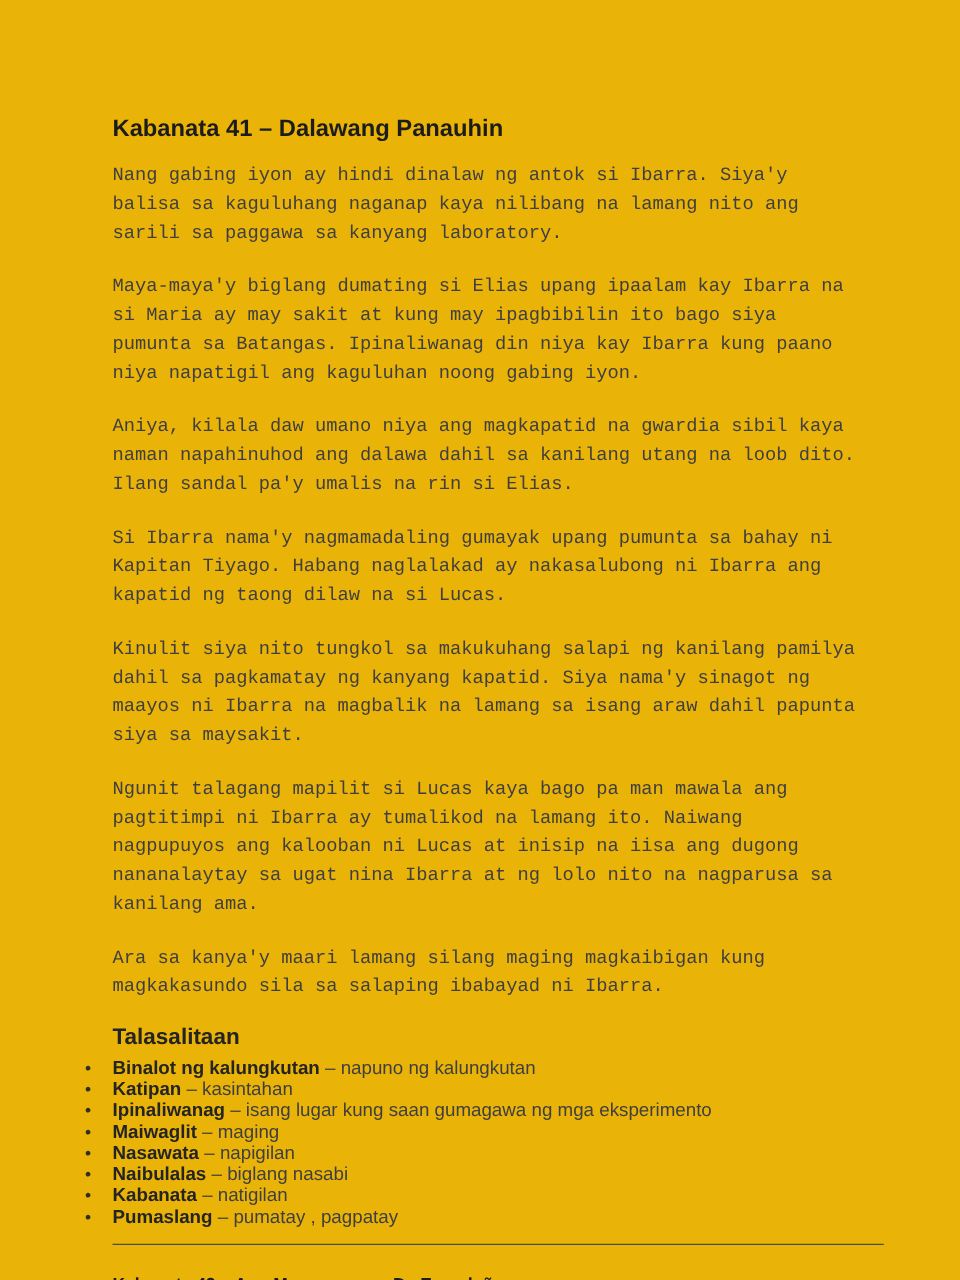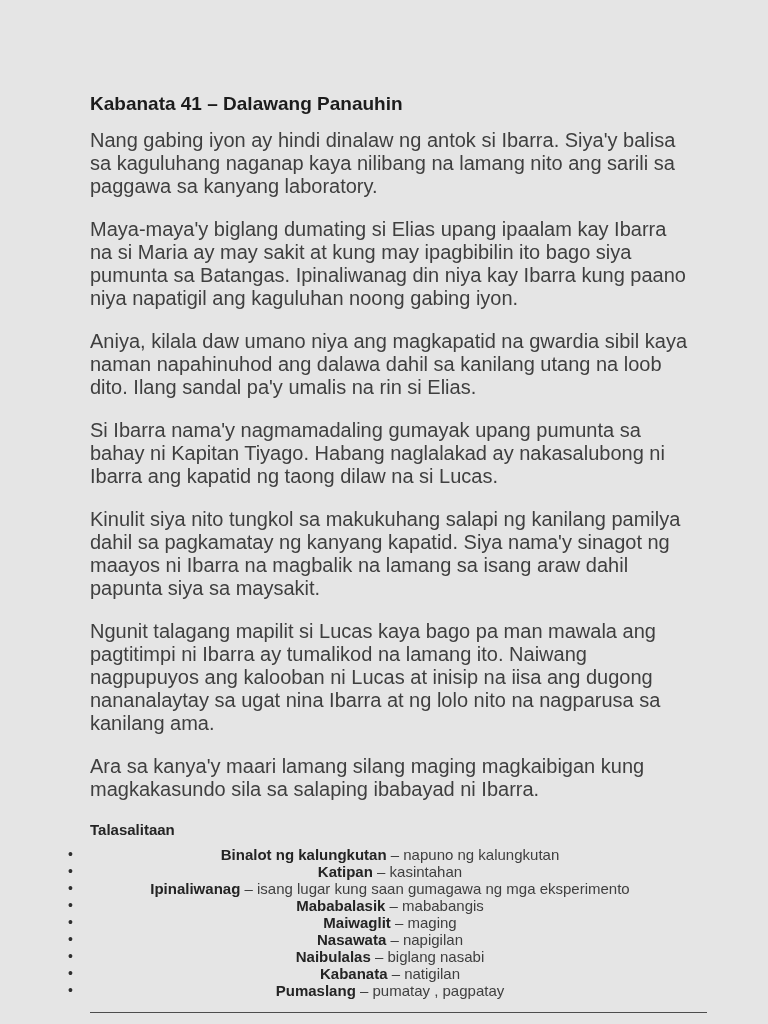--- a/index.html
+++ b/index.html
@@ -4,63 +4,63 @@
 <style>
   html, body {
     margin: 0;
     padding: 0;
     background: #ffffff;
   }
   .doc-page {
     position: relative;
     width: 768px;
     height: 1024px;
-    background: #e5e5e5;
+    background: #eab308;
     overflow: hidden;
     font-family: "Liberation Sans", sans-serif;
   }
   .content {
     position: absolute;
     left: 90px;
     top: 92px;
     width: 600px;
   }
   .chapter-title {
     font-size: 19px;
     line-height: 24px;
     font-weight: bold;
     color: #1c1c1c;
     margin: 0 0 13px 0;
   }
   .body-para {
-    font-size: 20px;
+    font-size: 15px;
     line-height: 23px;
     color: #3f3f3f;
     margin: 0 0 20px 0;
+    font-family: Liberation Mono, monospace;
   }
   .glossary-title {
-    font-size: 15px;
+    font-size: 18px;
     line-height: 17px;
     font-weight: bold;
     color: #242424;
     margin: 0 0 8px 0;
   }
   .glossary {
     list-style: none;
     margin: 0;
     padding: 0;
     font-size: 15px;
     line-height: 17px;
     color: #3f3f3f;
   }
   .glossary li {
     position: relative;
     margin: 0;
     padding: 0;
-    text-align: center;
   }
   .glossary li::before {
     content: "\2022";
     position: absolute;
     left: -22px;
     top: 0;
     color: #2e2e2e;
     font-size: 14px;
   }
   .term {
@@ -99,21 +99,20 @@
     <p class="body-para">Kinulit siya nito tungkol sa makukuhang salapi ng kanilang pamilya dahil sa pagkamatay ng kanyang kapatid. Siya nama'y sinagot ng maayos ni Ibarra na magbalik na lamang sa isang araw dahil papunta siya sa maysakit.</p>
     <p class="body-para">Ngunit talagang mapilit si Lucas kaya bago pa man mawala ang pagtitimpi ni Ibarra ay tumalikod na lamang ito. Naiwang nagpupuyos ang kalooban ni Lucas at inisip na iisa ang dugong nananalaytay sa ugat nina Ibarra at ng lolo nito na nagparusa sa kanilang ama.</p>
     <p class="body-para">Ara sa kanya'y maari lamang silang maging magkaibigan kung magkakasundo sila sa salaping ibabayad ni Ibarra.</p>
 
     <h2 class="glossary-title">Talasalitaan</h2>
 
     <ul class="glossary">
       <li><span class="term">Binalot ng kalungkutan</span> <span class="def">– napuno ng kalungkutan</span></li>
       <li><span class="term">Katipan</span> <span class="def">– kasintahan</span></li>
       <li><span class="term">Ipinaliwanag</span> <span class="def">– isang lugar kung saan gumagawa ng mga eksperimento</span></li>
-      <li><span class="term">Mababalasik</span> <span class="def">– mababangis</span></li>
       <li><span class="term">Maiwaglit</span> <span class="def">– maging</span></li>
       <li><span class="term">Nasawata</span> <span class="def">– napigilan</span></li>
       <li><span class="term">Naibulalas</span> <span class="def">– biglang nasabi</span></li>
       <li><span class="term">Kabanata</span> <span class="def">– natigilan</span></li>
       <li><span class="term">Pumaslang</span> <span class="def">– pumatay , pagpatay</span></li>
     </ul>
 
     <hr class="divider">
 
     <h1 class="chapter-title-2">Kabanata 42 – Ang Mag-asawang De Espadaña</h1>

